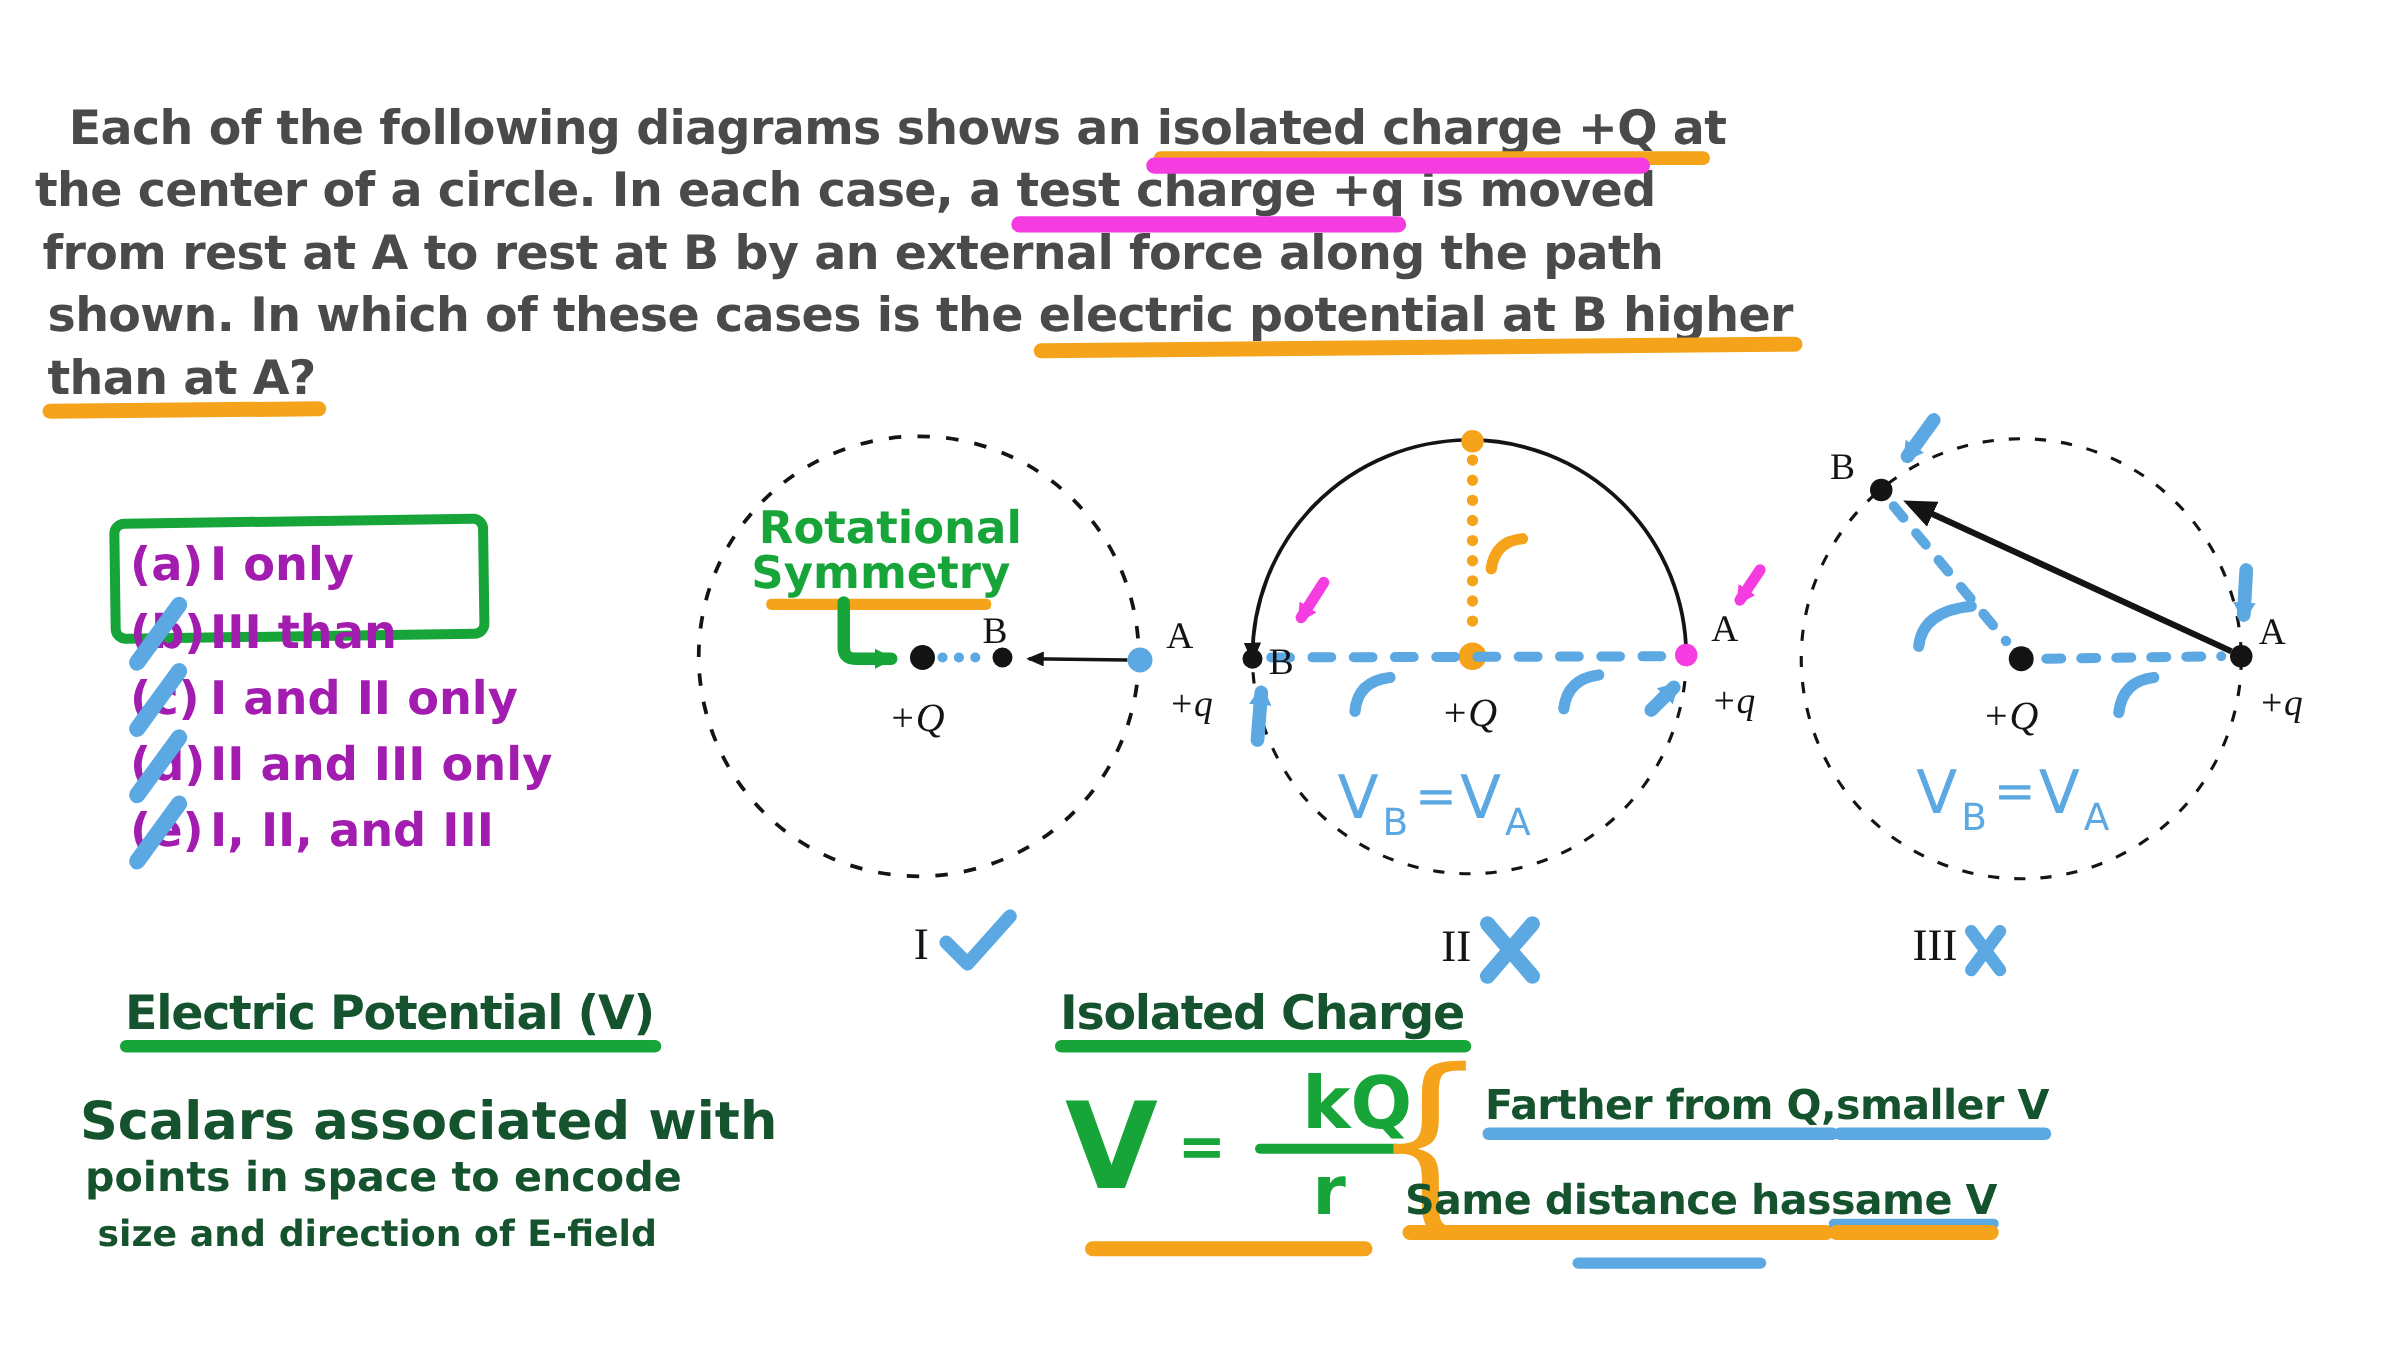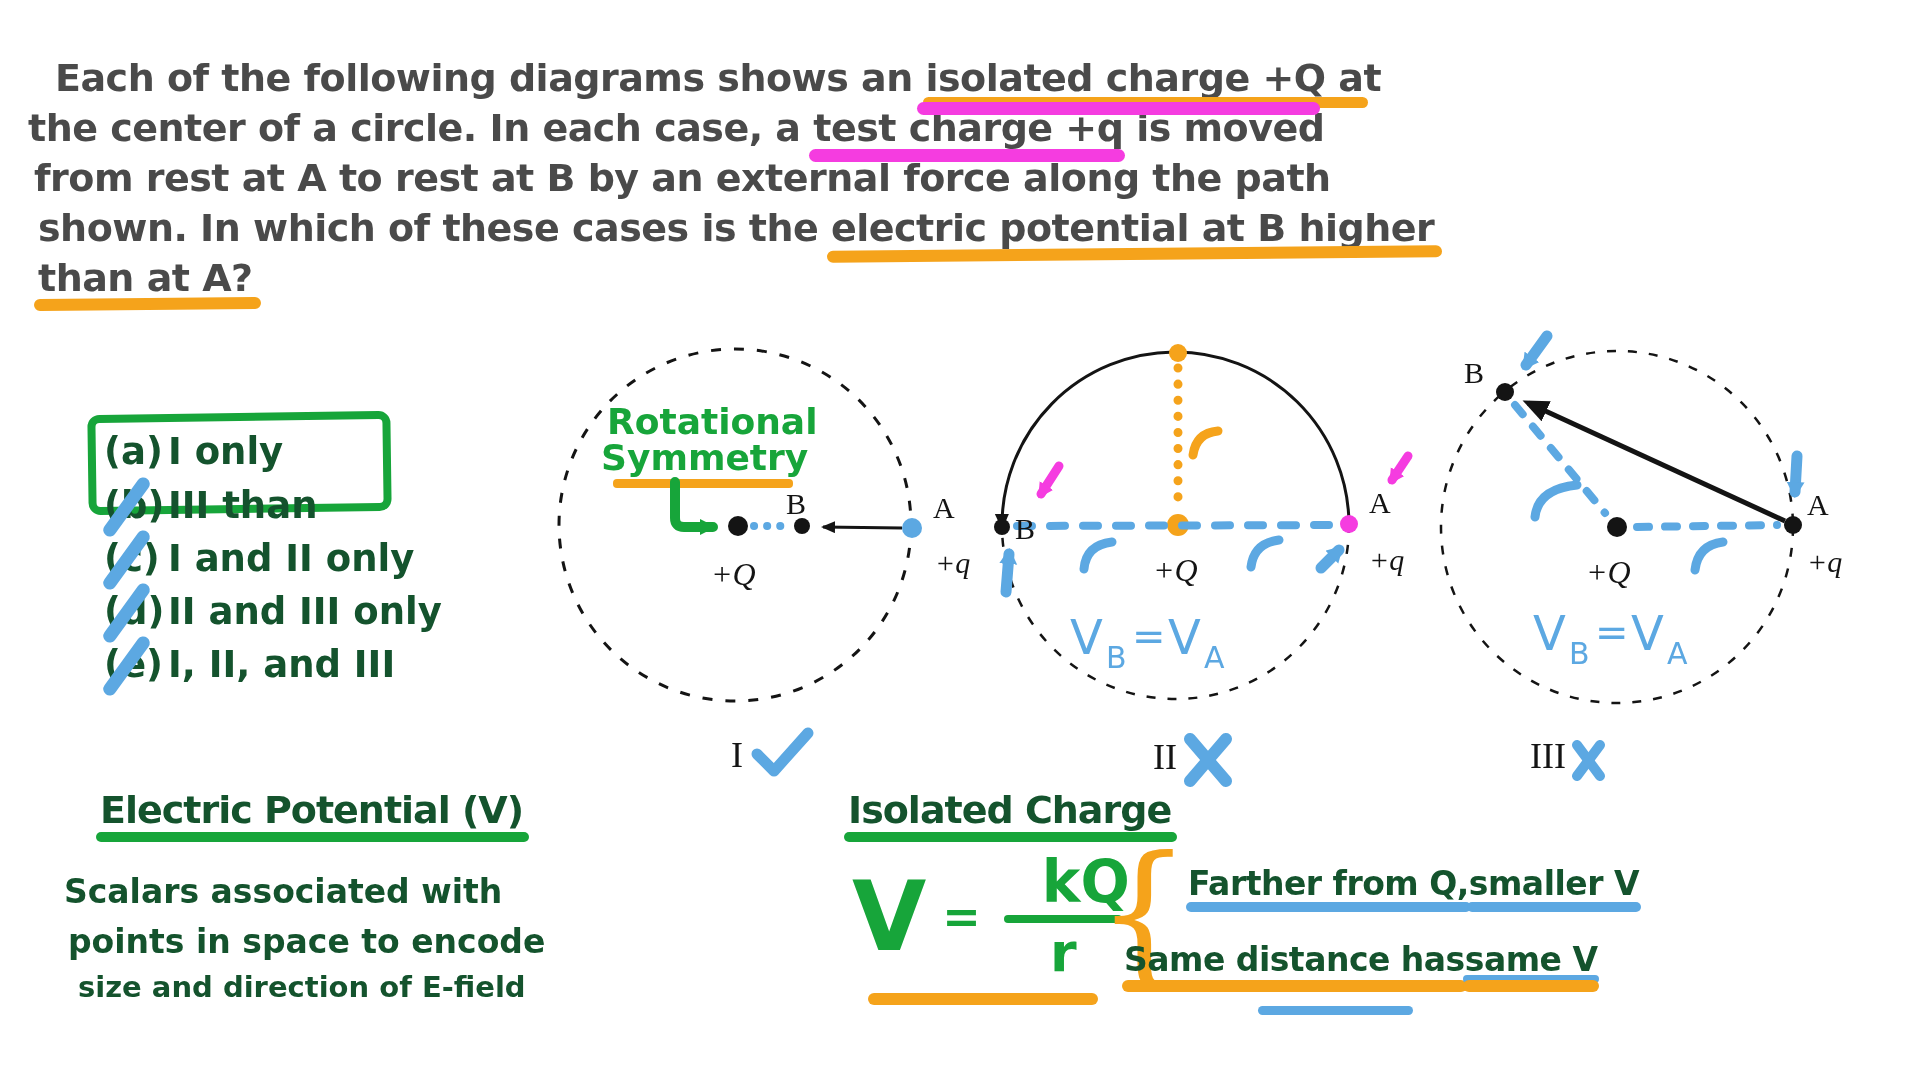--- a/index.html
+++ b/index.html
@@ -1,38 +1,38 @@
 <!DOCTYPE html>
 <html><head>
 <meta charset="utf-8">
 <style>
   html,body{margin:0;padding:0;background:#ffffff;}
   #board{position:relative;width:1920px;height:1080px;background:#ffffff;overflow:hidden;
          font-family:"DejaVu Sans",sans-serif;font-weight:bold;}
-  .qline{position:absolute;white-space:nowrap;font-size:38px;color:#4a4a4a;letter-spacing:-0.5px;}
+  .qline{position:absolute;white-space:nowrap;font-size:38px;color:#4a4a4a;letter-spacing:-0.5px;margin-top:24px;}
   .rel{position:relative;display:inline-block;}
   
   .ul-o::after{content:"";position:absolute;left:-4px;right:-8px;bottom:-10px;height:12px;
                background:#f5a31b;border-radius:7px;transform:rotate(-0.5deg);}
   .ul-om::after{content:"";position:absolute;left:-2px;right:-42px;bottom:-8px;height:11px;
                background:#f5a31b;border-radius:7px;}
   .ul-om::before{content:"";position:absolute;left:-8px;right:6px;bottom:-15px;height:13px;
                background:#f53ce0;border-radius:7px;z-index:1;}
   .ul-m::before{content:"";position:absolute;left:-4px;right:-2px;bottom:-12px;height:13px;
                background:#f53ce0;border-radius:7px;}
   .ul-green::after{content:"";position:absolute;left:-4px;right:-6px;bottom:-10px;height:10px;
                background:#17a53a;border-radius:6px;}
   .ul-blue::after{content:"";position:absolute;left:-2px;right:-2px;bottom:-9px;height:10px;
                background:#5ca8e2;border-radius:6px;}
   .ul-o2::after{content:"";position:absolute;left:-2px;right:-2px;bottom:-13px;height:12px;
                background:#f5a31b;border-radius:6px;}
   .ul-b2::before{content:"";position:absolute;left:-2px;right:-2px;bottom:-4px;height:8px;
                background:#5ca8e2;border-radius:5px;}
   
-  .choice{position:absolute;white-space:nowrap;font-size:37px;color:#14532d;}
+  .choice{position:absolute;white-space:nowrap;font-size:37px;color:#a21caf;}
   .choice .lbl{display:inline-block;width:64px;position:relative;}
   .slashed::after{content:"";position:absolute;left:16px;top:-12px;width:13px;height:70px;
                background:#5ca8e2;border-radius:8px;transform:rotate(36deg);}
   #answer-box{position:absolute;left:88px;top:413px;width:287px;height:84px;
                border:8px solid #17a53a;border-radius:12px;transform:rotate(-0.8deg);}
   .bar{position:absolute;border-radius:6px;}
   
   .gnote{position:absolute;white-space:nowrap;color:#14532d;}
   
   #formula{position:absolute;left:852px;top:852px;display:flex;align-items:center;gap:16px;color:#17a53a;}
@@ -177,21 +177,21 @@
       <text x="237" y="384" font-size="30">A</text>
     </g>
     <text class="serif" x="100" y="488" font-size="36" fill="#141414">III</text>
     <g stroke="#5ca8e2" stroke-width="10" stroke-linecap="round">
       <line x1="147" y1="465" x2="170" y2="496"></line>
       <line x1="170" y1="465" x2="147" y2="496"></line>
     </g>
   </svg>
 
   <div class="gnote" style="left:100px;top:788px;font-size:38px;letter-spacing:-1px"><span class="rel ul-green"><span>Electric Potential (V)</span></span></div>
-  <div class="gnote" style="left:64px;top:872px;font-size:33px">Scalars associated with</div>
+  <div class="gnote" style="left:64px;top:872px;font-size:42px">Scalars associated with</div>
   <div class="gnote" style="left:68px;top:922px;font-size:33px">points in space to encode</div>
   <div class="gnote" style="left:78px;top:970px;font-size:29px">size and direction of E-field</div>
 
   <div class="gnote" style="left:848px;top:788px;font-size:38px;letter-spacing:-1px"><span class="rel ul-green"><span>Isolated Charge</span></span></div>
 
   <div id="formula">
     <span class="v">V</span>
     <span class="eq">=</span>
     <span class="frac">
       <span class="num">kQ</span>

